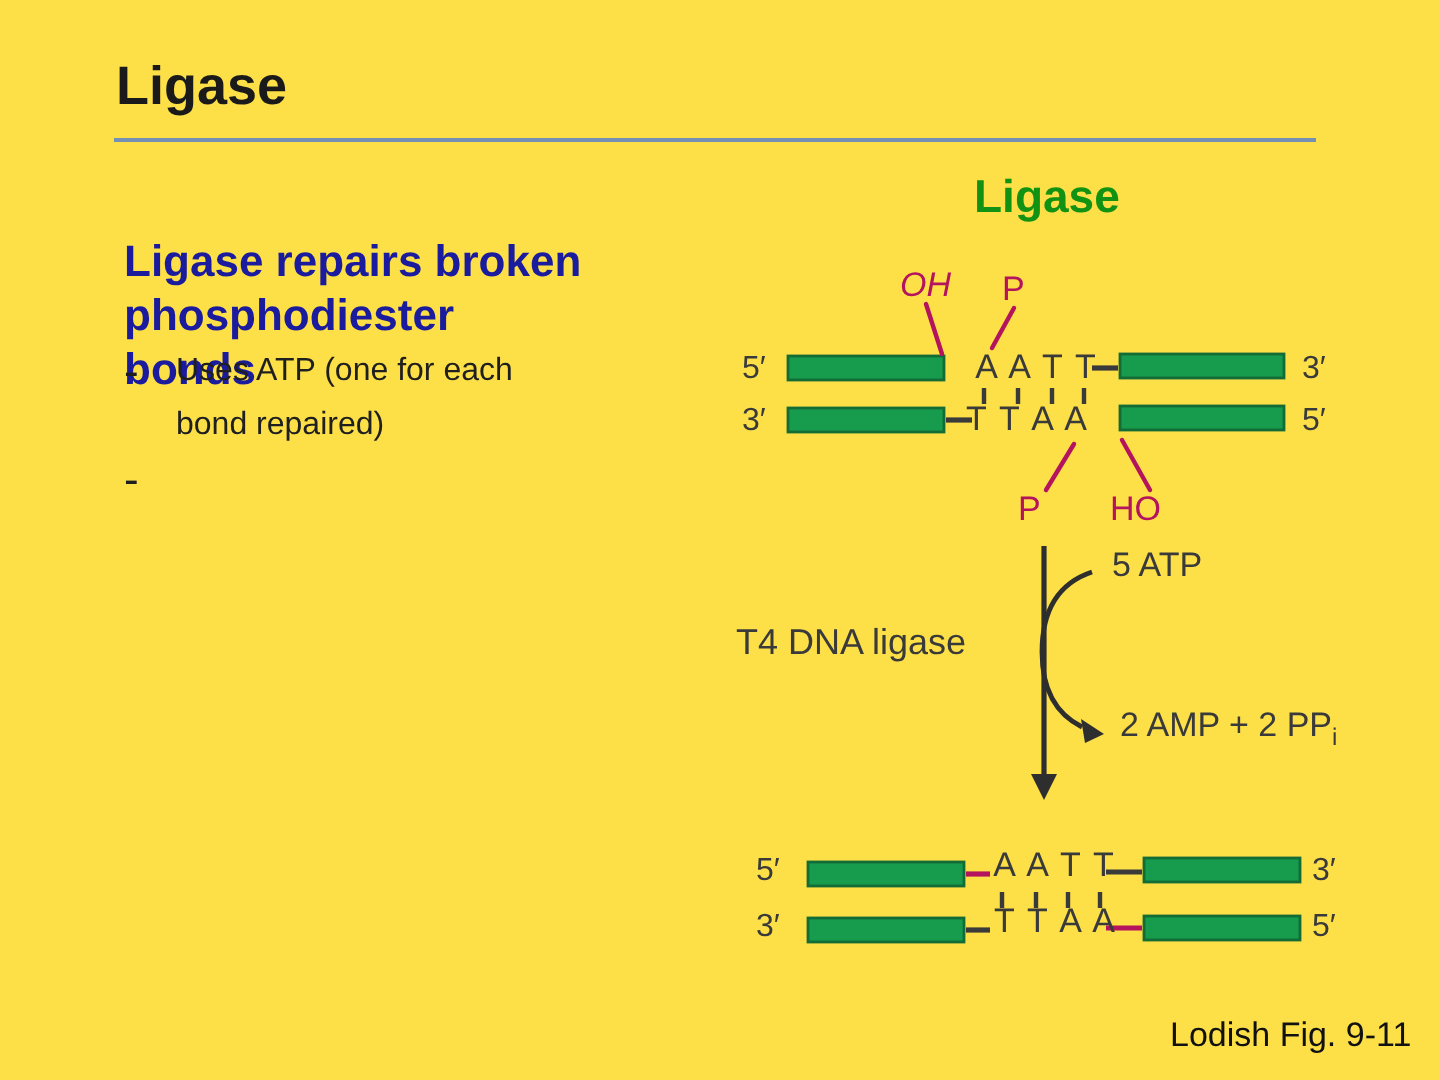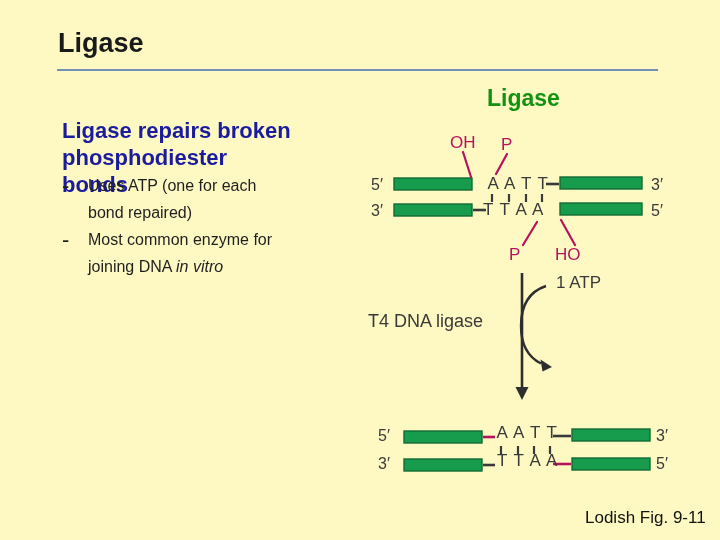--- a/index.html
+++ b/index.html
@@ -1,17 +1,17 @@
 <!DOCTYPE html>
 <html><head>
 <meta charset="utf-8">
 <style>
   html,body { margin:0; padding:0; background:#ffffff; }
   #slide {
-    position:relative; width:720px; height:540px; background:#fef9c3;
+    position:relative; width:720px; height:540px; background:#fde047;
     font-family:"Liberation Sans", "DejaVu Sans", sans-serif; overflow:hidden;
   }
   .abs { position:absolute; }
 
   
   #slide-title {
     position:absolute; left:58px; top:28px; margin:0;
     font-size:27px; font-weight:bold; color:#1a1a1a; letter-spacing:0px;
   }
   #title-rule {
@@ -64,21 +64,20 @@
 
   <div id="body-heading">Ligase repairs broken phosphodiester bonds</div>
 
   <div id="bullet-list">
     <div class="bullet">
       <span class="marker">-</span>
       <span class="btext"><span>Uses ATP (one for each bond repaired)</span><i></i></span>
     </div>
     <div class="bullet">
       <span class="marker">-</span>
-      <span class="btext"><span>Most common enzyme for joining DNA </span><i>in vitro</i></span>
     </div>
   </div>
 
   <div id="figure-title">Ligase</div>
 
   <svg id="diagram-svg" viewBox="0 0 720 540" xmlns="http://www.w3.org/2000/svg">
 
     <rect x="394" y="178" width="78" height="12" fill="#169c4c" stroke="#136b36" stroke-width="1.4"></rect>
     <rect x="560" y="177" width="82" height="12" fill="#169c4c" stroke="#136b36" stroke-width="1.4"></rect>
     <rect x="394" y="204" width="78" height="12" fill="#169c4c" stroke="#136b36" stroke-width="1.4"></rect>
@@ -130,27 +129,28 @@
     <span>T</span>
     <span>T</span>
   </div>
   <div class="bases" style="left:480px; top:201px;">
     <span>T</span>
     <span>T</span>
     <span>A</span>
     <span>A</span>
   </div>
 
-  <span class="chem" style="left:450px; top:134px;">OH</span>
+  <span class="chem" style="left:450px; top:134px;font-style:italic;">OH</span>
   <span class="chem" style="left:501px; top:136px;">P</span>
   <span class="chem" style="left:509px; top:246px;">P</span>
   <span class="chem" style="left:555px; top:246px;text-align:center;">HO</span>
 
   <div id="enzyme-label">T4 DNA ligase</div>
-  <span class="rxn-label" style="left:556px; top:274px;">1 ATP</span>
+  <span class="rxn-label" style="left:556px; top:274px;">5 ATP</span>
+  <span class="rxn-label" id="amp-label" style="left:560px; top:354px;"><span>2 AMP + 2 PP</span><sub>i</sub></span>
 
   <span class="prime abs" style="left:378px; top:428px;">5′</span>
   <span class="prime abs" style="left:656px; top:428px;">3′</span>
   <span class="prime abs" style="left:378px; top:456px;">3′</span>
   <span class="prime abs" style="left:656px; top:456px;">5′</span>
 
   <div class="bases" style="left:494px; top:424px;">
     <span>A</span>
     <span>A</span>
     <span>T</span>

